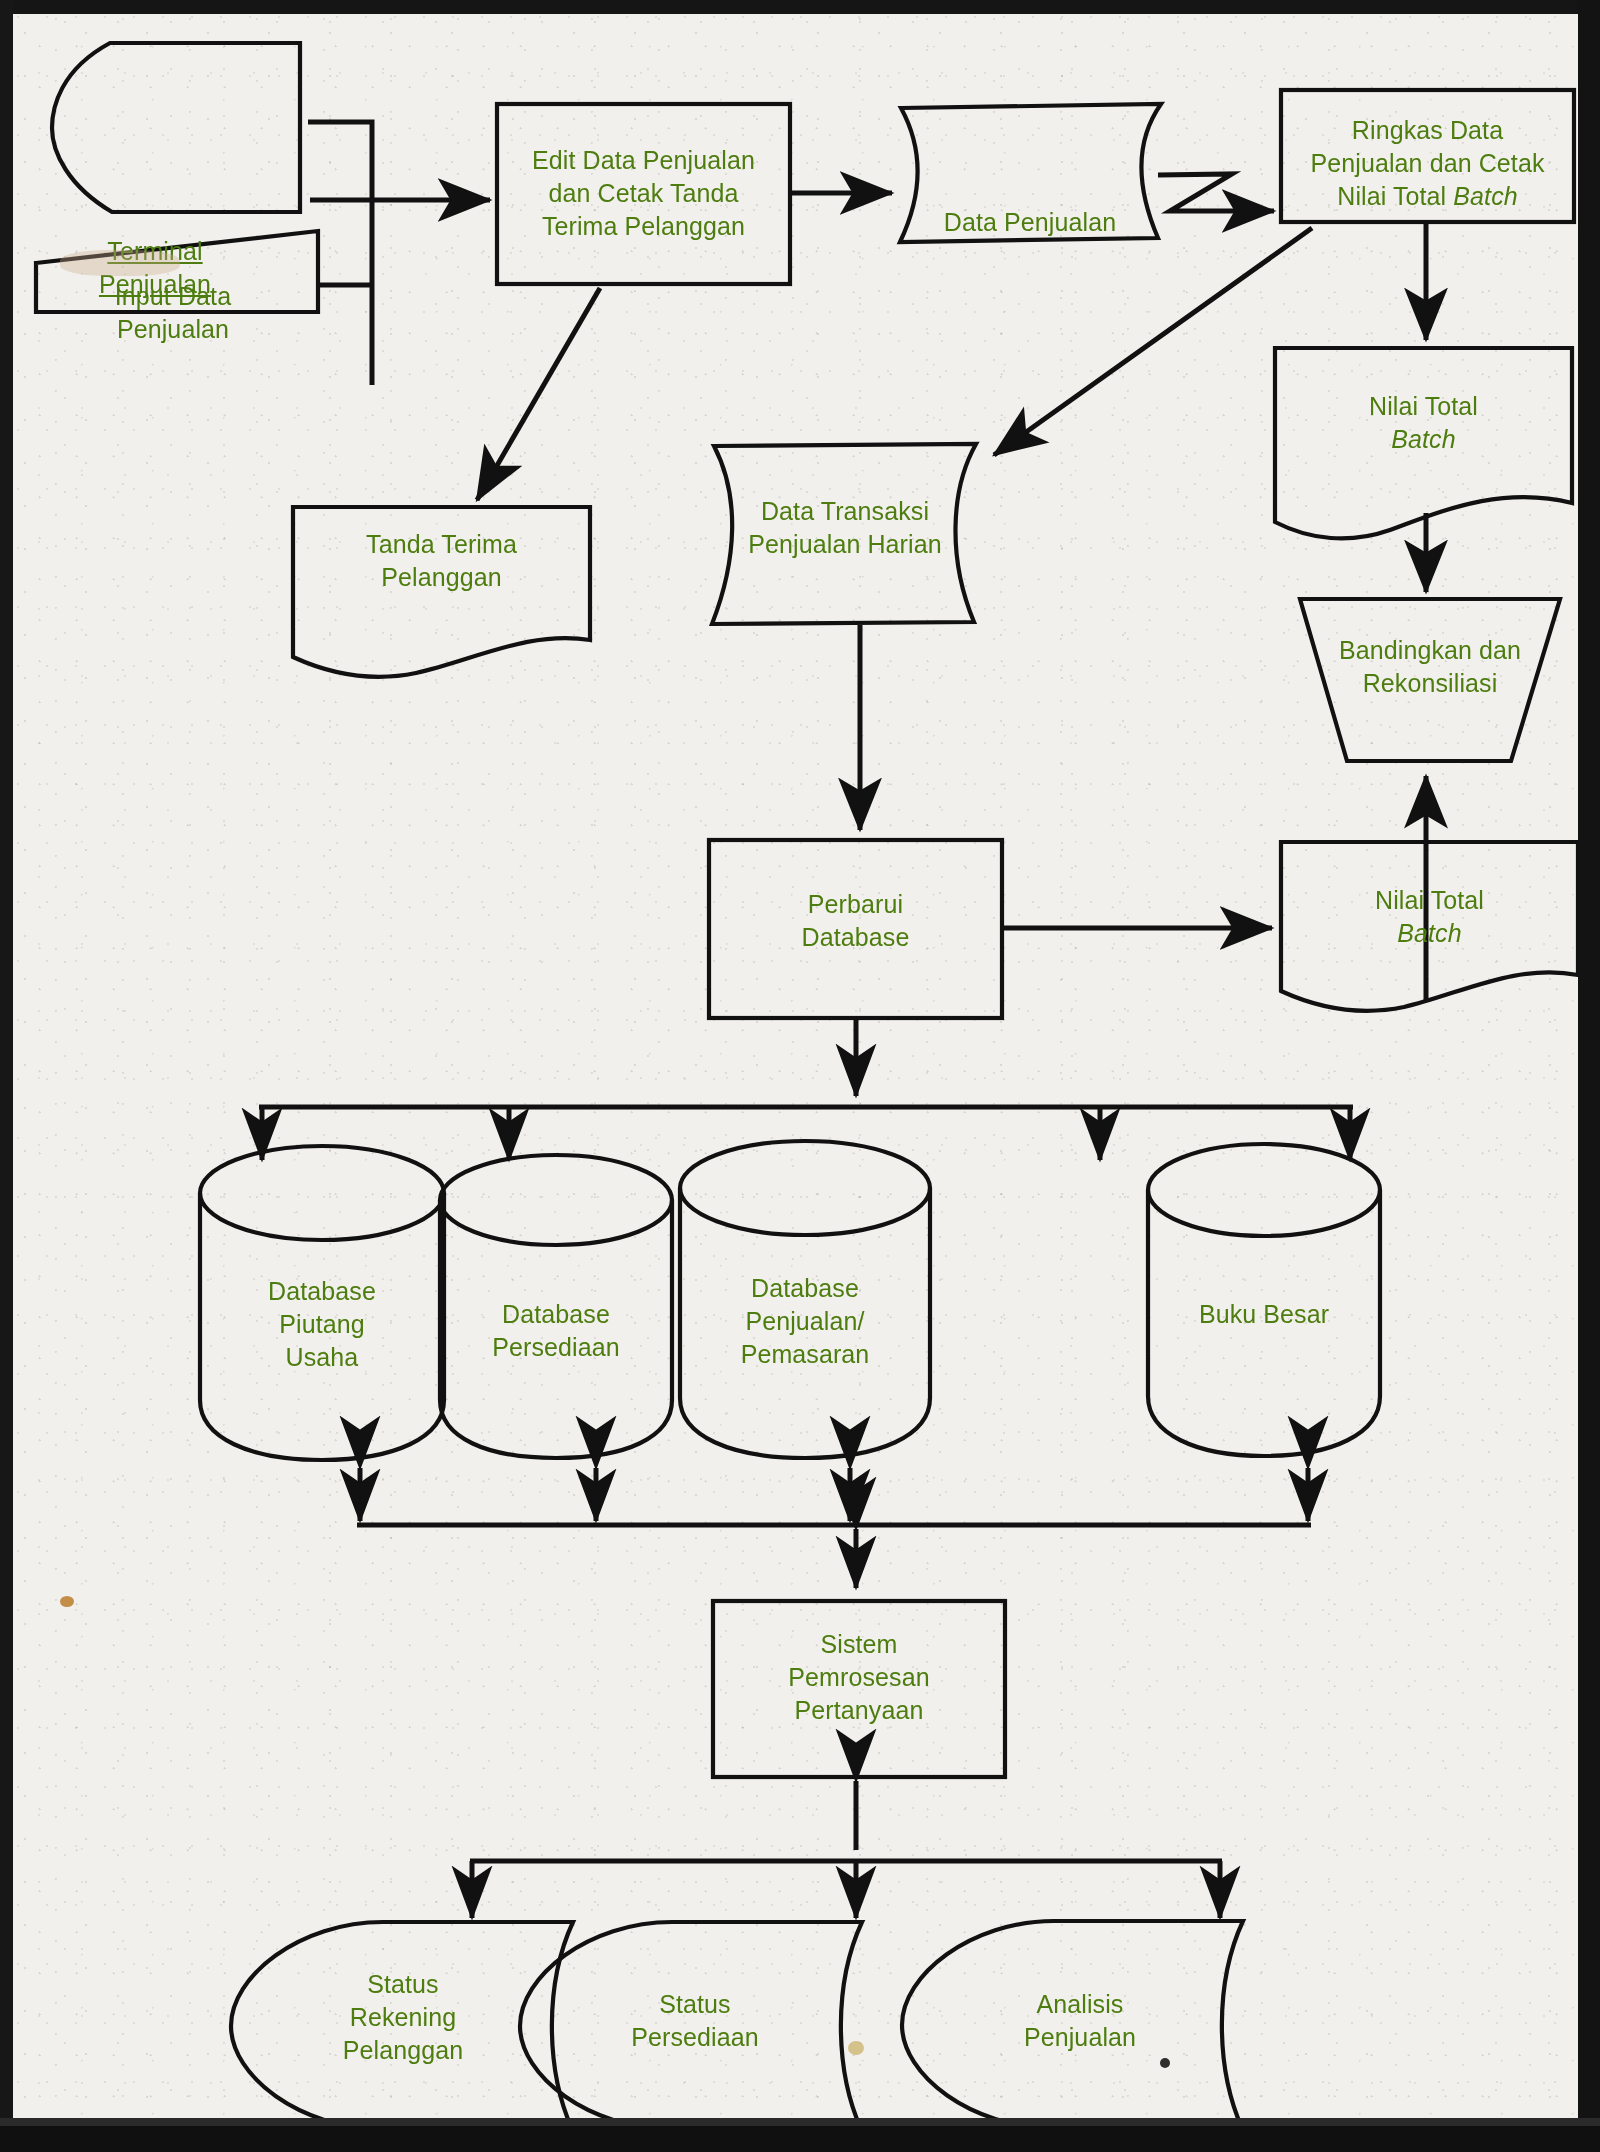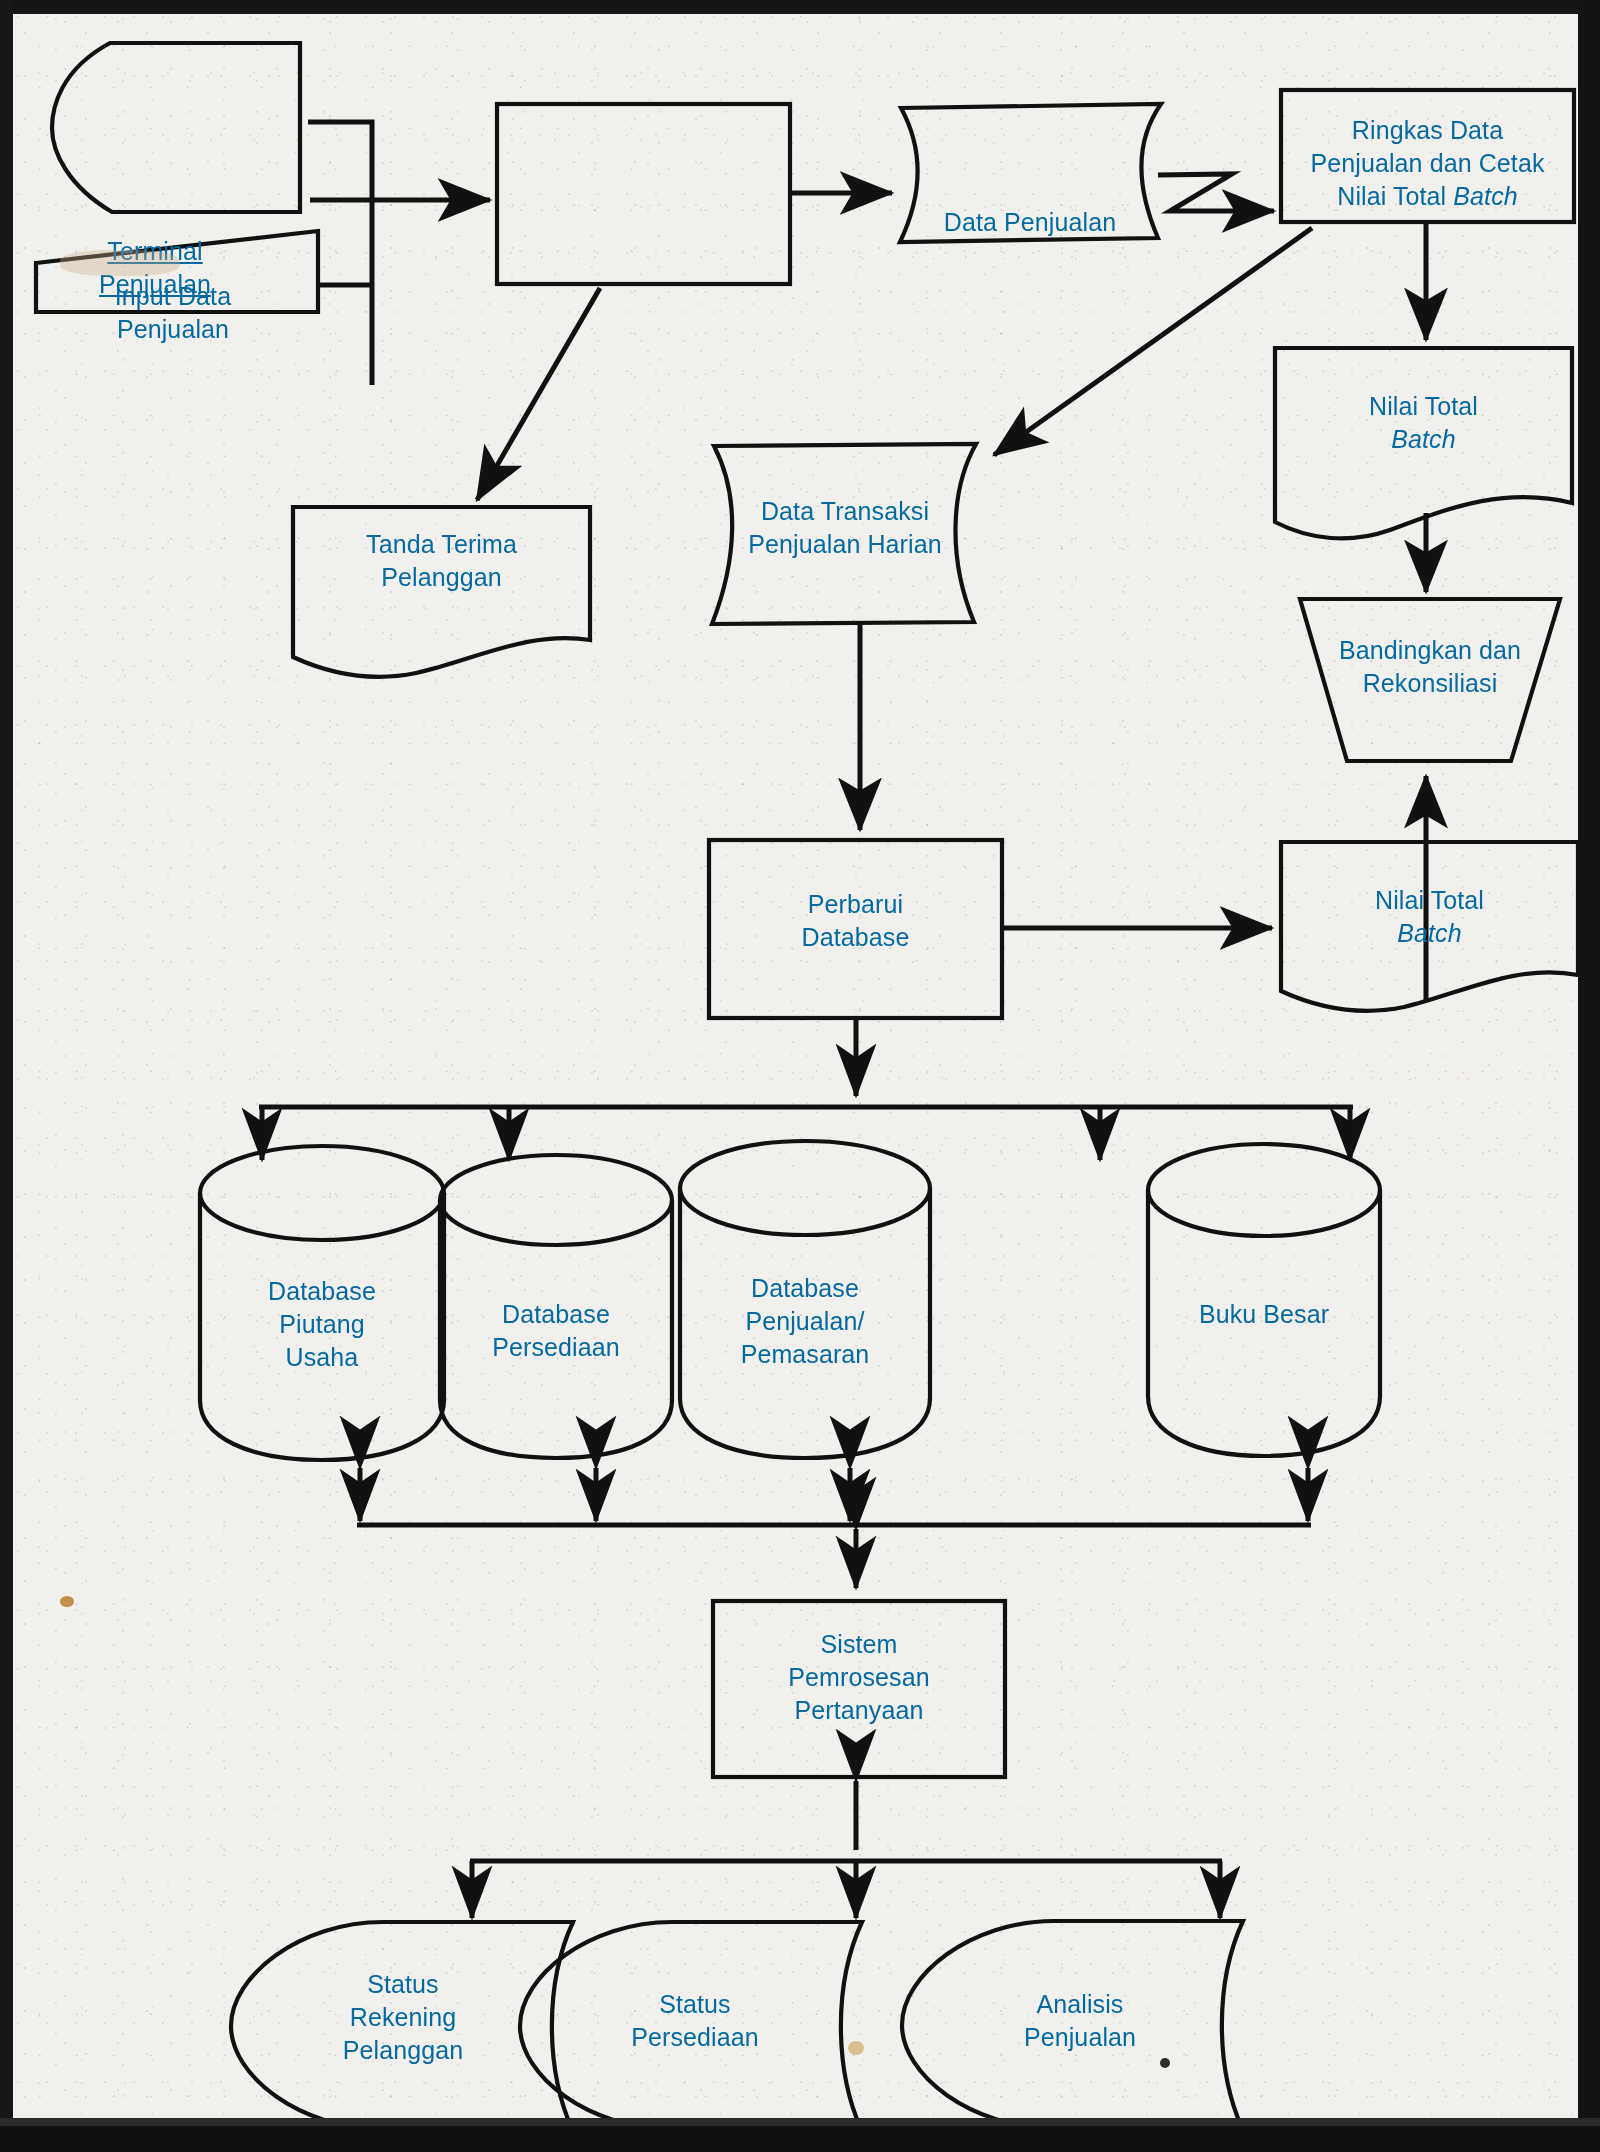--- a/index.html
+++ b/index.html
@@ -33,21 +33,21 @@
   #edge-bottom{position:absolute;left:0;bottom:0;width:1600px;height:26px;background:#101010;}
   #edge-bottom2{position:absolute;left:0;bottom:26px;width:1600px;height:8px;background:#2a2a2a;}
 
   svg#diagram{position:absolute;left:0;top:0;width:1600px;height:2152px;}
   svg#diagram .shape{fill:none;stroke:#111111;stroke-width:4.2;stroke-linejoin:miter;}
   svg#diagram .conn{stroke:#111111;stroke-width:5;fill:none;stroke-linecap:butt;}
 
   .lbl{
     position:absolute;
     text-align:center;
-    color:#0369a1;
+    color:#4d7c0f;
     font-size:25px;
     line-height:33px;
     letter-spacing:.1px;
     white-space:pre-line;
     pointer-events:none;
   }
   .lbl span.i{font-style:italic;margin-top:46px;}
   
   .stain{position:absolute;border-radius:50%;pointer-events:none;}
 </style>
@@ -208,20 +208,23 @@
     </g>
     <g>
       <path class="shape" d="M 1054,1921 L 1243,1921 C 1215,1981 1215,2067 1242,2128 L 1054,2128 C 971,2128 902,2075 902,2025 C 902,1975 971,1921 1054,1921 Z"></path>
     </g>
   </svg>
 
   <div class="lbl" style="left:30px;top:235px;width:250px;text-decoration:underline;">Terminal
 Penjualan</div>
   <div class="lbl" style="left:38px;top:255px;width:270px;margin-top:25px;">Input Data
 Penjualan</div>
+  <div class="lbl" style="left:497px;top:144px;width:293px;">Edit Data Penjualan
+dan Cetak Tanda
+Terima Pelanggan</div>
   <div class="lbl" style="left:905px;top:158px;width:250px;margin-top:48px;">Data Penjualan</div>
 
   <div class="lbl" style="left:1281px;top:114px;width:293px;"><span>Ringkas Data</span><br><span>Penjualan dan Cetak</span><br><span>Nilai Total </span><span class="i">Batch</span></div>
 
   <div class="lbl" style="left:1275px;top:390px;width:297px;"><span>Nilai Total</span><br><span class="i">Batch</span></div>
 
   <div class="lbl" style="left:1300px;top:634px;width:260px;">Bandingkan dan
 Rekonsiliasi</div>
   <div class="lbl" style="left:293px;top:528px;width:297px;">Tanda Terima
 Pelanggan</div>

